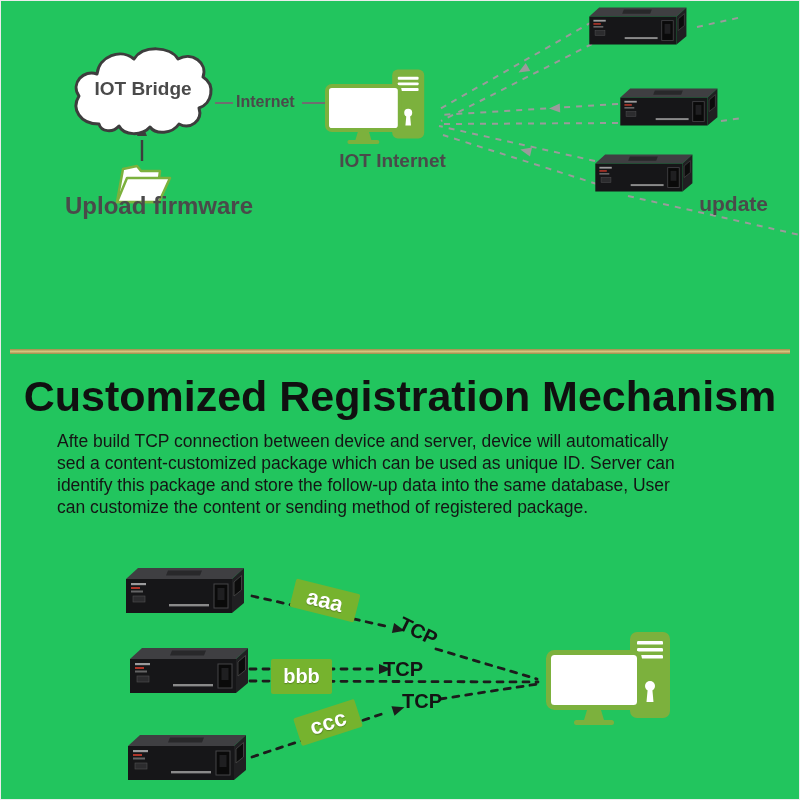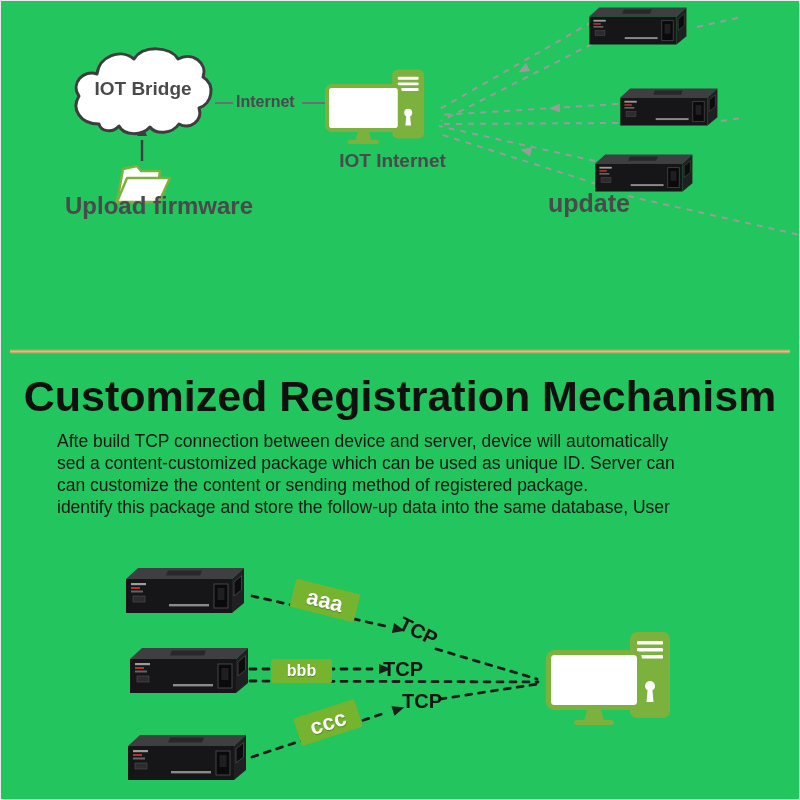--- a/index.html
+++ b/index.html
@@ -23,41 +23,41 @@
   .z3{z-index:3;}
 
   .diagram-label{
     color:var(--diagram-text,#4a4a4a);font-weight:bold;line-height:1.15;
   }
   #cloud-wrap{left:68px;top:44px;width:150px;height:95px;}
   #cloud-label{position:absolute;left:0;top:34px;width:100%;text-align:center;font-size:19px;}
   #internet-label{left:236px;top:93px;width:72px;text-align:left;font-size:16px;}
   #service-label{left:310px;top:150px;width:165px;text-align:center;font-size:19px;}
   #upload-label{left:58px;top:192px;width:202px;text-align:center;font-size:24px;}
-  #update-label{left:548px;top:190px;width:220px;text-align:left;font-size:25px;line-height:27px;}
+  #update-label{left:548px;top:190px;width:220px;text-align:right;font-size:21px;line-height:27px;}
 
   #divider{position:absolute;left:10px;right:10px;top:349px;height:5px;z-index:2;
     background:linear-gradient(to bottom,#a18a48,var(--divider-gold,#d6c37e) 50%,#a18a48);}
 
   #section-title{
     position:absolute;left:0;top:372px;width:100%;text-align:center;z-index:2;
     font-size:43px;font-weight:bold;color:#101010;letter-spacing:0px;
   }
   #section-paragraph{
     position:absolute;left:57px;top:430px;width:690px;z-index:2;
     font-size:17.5px;line-height:22px;color:var(--body-text,#151515);
   }
 
   .pkg-label{
     position:absolute;z-index:3;display:flex;align-items:center;justify-content:center;
     background:var(--package-green,#78b42e);color:#ffffff;font-weight:bold;
     border-radius:2px;text-shadow:0 1px 1px rgba(0,0,0,0.25);
   }
   #pkg-aaa{left:292px;top:586px;width:66px;height:29px;font-size:22px;transform:rotate(14deg);}
-  #pkg-bbb{left:271px;top:659px;width:61px;height:24px;font-size:16px;}
+  #pkg-bbb{left:271px;top:659px;width:61px;height:35px;font-size:20px;}
   #pkg-ccc{left:296px;top:708px;width:64px;height:29px;font-size:22px;transform:rotate(-18deg);}
 
   .tcp-label{position:absolute;z-index:3;font-size:20px;font-weight:bold;color:#141414;}
   #tcp-a{left:398px;top:620px;transform:rotate(26deg);}
   #tcp-b{left:383px;top:658px;}
   #tcp-c{left:402px;top:690px;}
 
   .device-slot{position:absolute;z-index:2;}
   .computer-slot{position:absolute;z-index:2;}
 </style>
@@ -245,22 +245,22 @@
   <div class="abs z3 diagram-label" id="upload-label">Upload firmware</div>
   <div class="abs z3 diagram-label" id="update-label">
     <div>update</div>
   </div>
 
   <div id="divider"></div>
   <div id="section-title">Customized Registration Mechanism</div>
   <div id="section-paragraph">
     <div>Afte build TCP connection between device and server, device will automatically</div>
     <div>sed a content-customized package which can be used as unique ID. Server can</div>
+    <div>identify this package and store the follow-up data into the same database, User</div>
     <div>can customize the content or sending method of registered package.</div>
-    <div>identify this package and store the follow-up data into the same database, User</div>
   </div>
 
   <div class="pkg-label" id="pkg-aaa">aaa</div>
   <div class="pkg-label" id="pkg-bbb">bbb</div>
   <div class="pkg-label" id="pkg-ccc">ccc</div>
 
   <div class="tcp-label" id="tcp-a">TCP</div>
   <div class="tcp-label" id="tcp-b">TCP</div>
   <div class="tcp-label" id="tcp-c">TCP</div>
 

